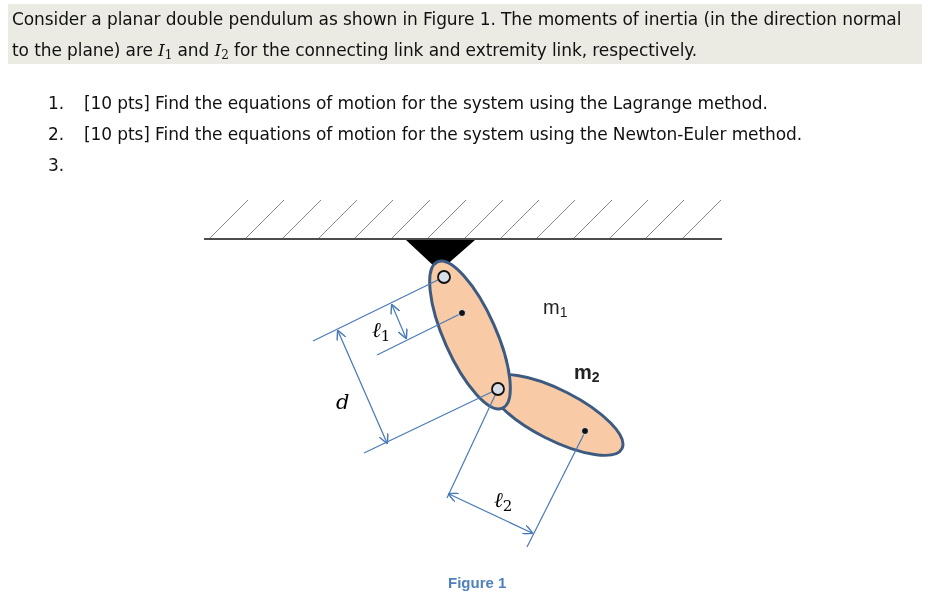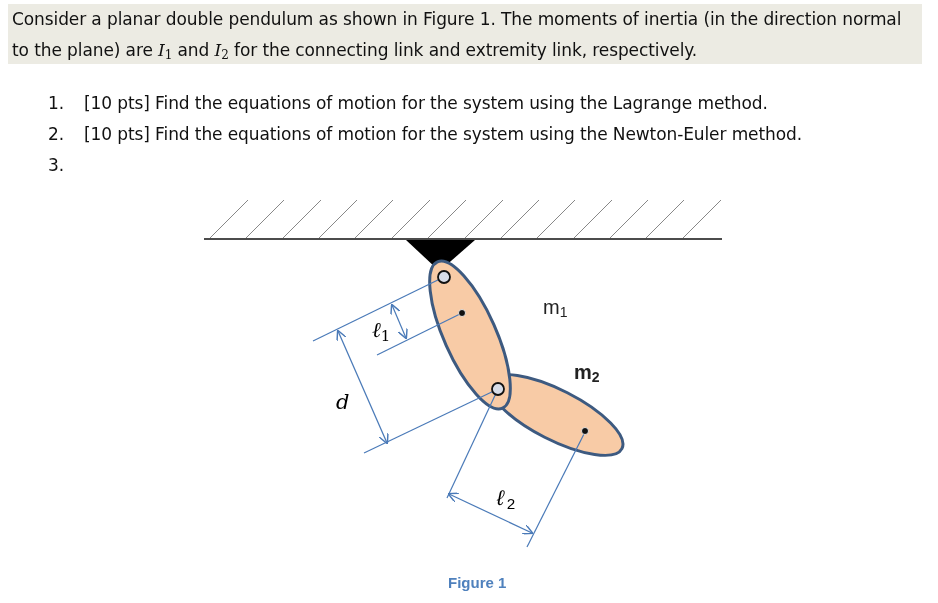--- a/index.html
+++ b/index.html
@@ -93,16 +93,16 @@
   <circle cx="444" cy="277" r="6" fill="#d8dde8" stroke="#111" stroke-width="1.8"></circle>
   <circle cx="498" cy="389" r="6" fill="#d8dde8" stroke="#111" stroke-width="1.8"></circle>
 
   <circle cx="462" cy="313" r="3.5" fill="#111" stroke="#fff" stroke-width="0.8"></circle>
   <circle cx="585" cy="431" r="3.5" fill="#111" stroke="#fff" stroke-width="0.8"></circle>
 </svg>
 
 <div class="lbl" style="left:543px;top:296px;"><span>m</span><sub>1</sub></div>
 <div class="lbl" style="left:574px;top:361px;font-weight:bold;"><span>m</span><sub>2</sub></div>
 <div class="ilbl" style="left:372px;top:318px;"><span>ℓ</span><sub>1</sub></div>
-<div class="ilbl" style="left:494px;top:488px;font-family:Liberation Mono, monospace;"><span>ℓ</span><sub>2</sub></div>
+<div class="ilbl" style="left:494px;top:488px;"><span>ℓ</span><sub>2</sub></div>
 <div class="ilbl" style="left:336px;top:390px;">d</div>
 
 <div class="caption">Figure 1</div>
 
 </body></html>

